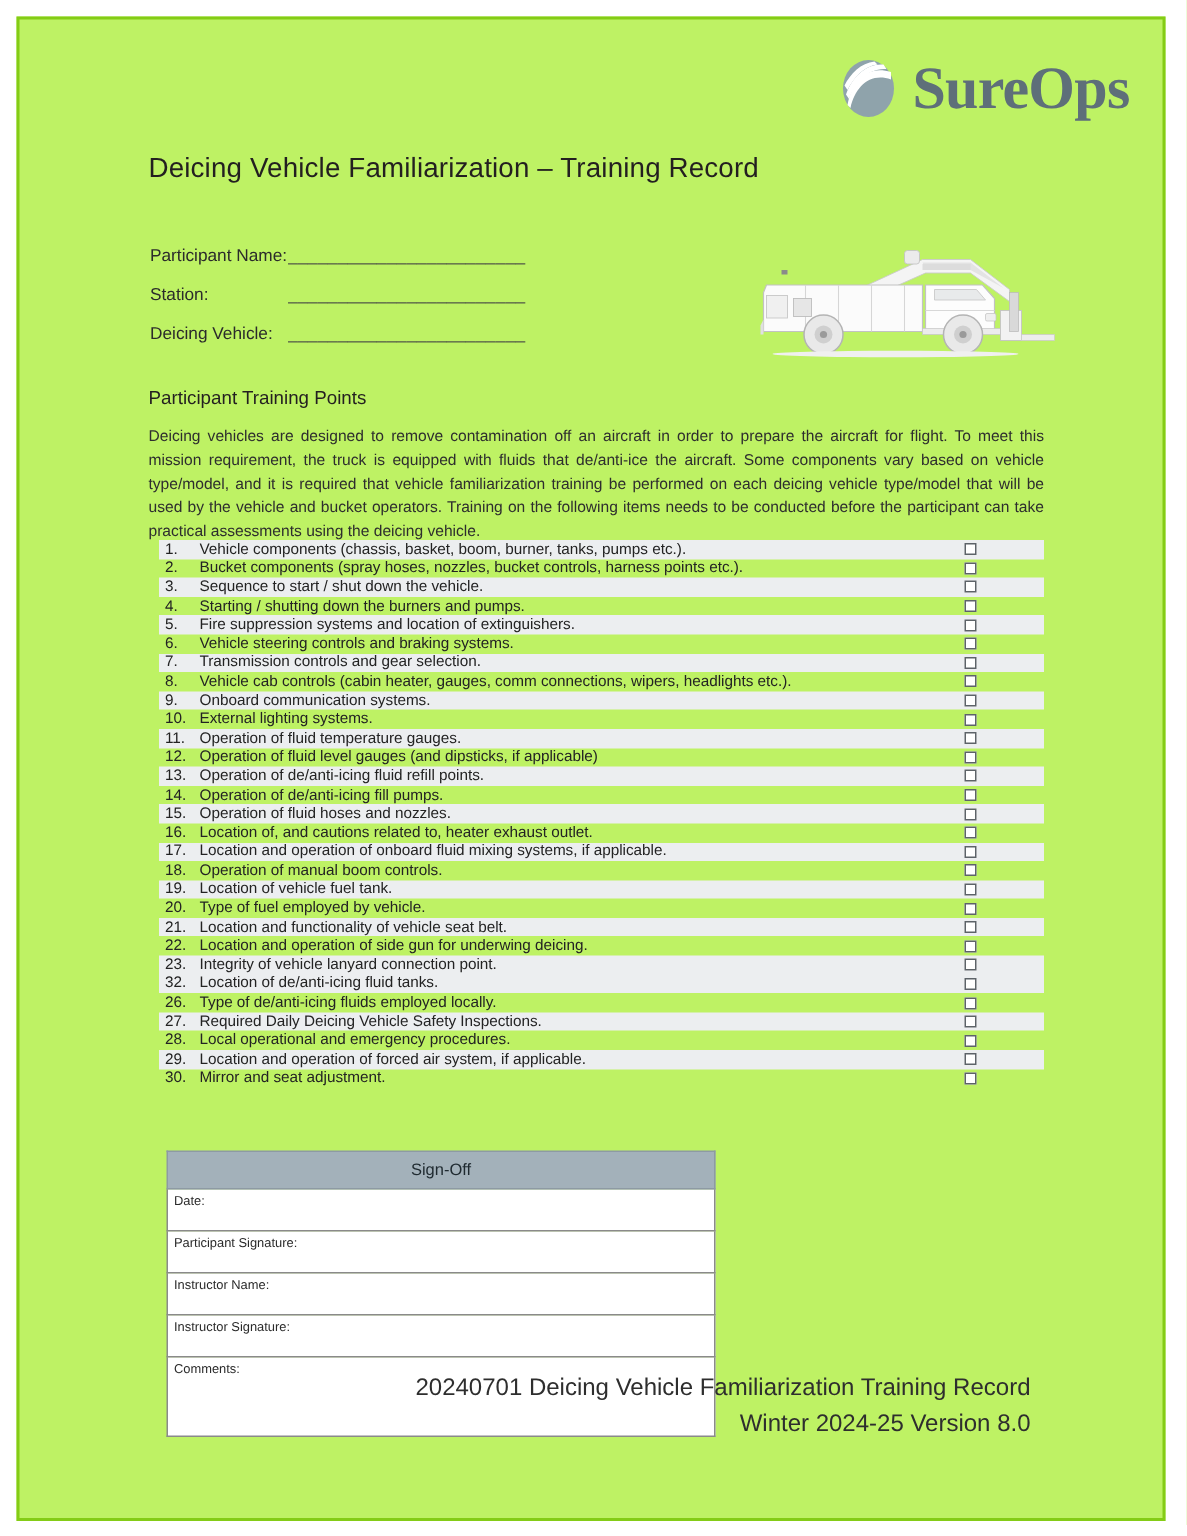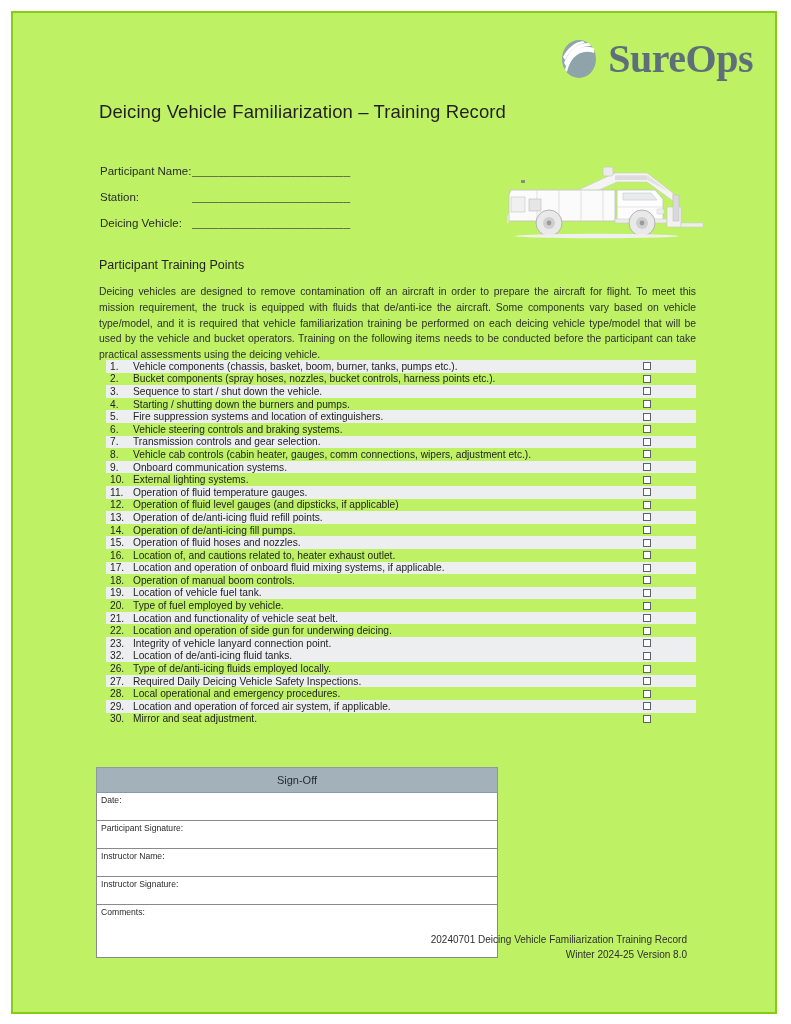--- a/index.html
+++ b/index.html
@@ -153,23 +153,23 @@
     width: 8px;
     height: 8px;
     border: 1px solid #5d6368;
     background: #ffffff;
     box-sizing: border-box;
   }
 
   
   .signoff {
     position: absolute;
-    left: 83px;
+    left: 98px;
     top: 754px;
-    width: 402px;
+    width: 366px;
     border-collapse: collapse;
     font-size: 8.6px;
     color: #2b2b2b;
   }
   .signoff th {
     background: #a3b1ba;
     border: 1px solid #8d9aa3;
     height: 22px;
     font-size: 11px;
     font-weight: 400;
@@ -184,21 +184,21 @@
     background: #ffffff;
   }
   .signoff td.comments { height: 48px; }
 
   
   .footer {
     position: absolute;
     right: 88px;
     bottom: 50px;
     text-align: right;
-    font-size: 10px;
+    font-size: 16px;
     color: #2e2e2e;
     line-height: 1.5;
   }
 </style>
 </head>
 <body>
 
 <div class="page-frame">
 
   <div class="logo-block">
@@ -301,21 +301,21 @@
         <span class="check-text">Vehicle steering controls and braking systems.</span>
         <span class="check-box"></span>
       </div>
       <div class="check-row alt">
         <span class="check-num">7.</span>
         <span class="check-text">Transmission controls and gear selection.</span>
         <span class="check-box"></span>
       </div>
       <div class="check-row">
         <span class="check-num">8.</span>
-        <span class="check-text">Vehicle cab controls (cabin heater, gauges, comm connections, wipers, adjustment etc.).</span>
+        <span class="check-text">Vehicle cab controls (cabin heater, gauges, comm connections, wipers, headlights etc.).</span>
         <span class="check-box"></span>
       </div>
       <div class="check-row alt">
         <span class="check-num">9.</span>
         <span class="check-text">Onboard communication systems.</span>
         <span class="check-box"></span>
       </div>
       <div class="check-row">
         <span class="check-num">10.</span>
         <span class="check-text">External lighting systems.</span>

